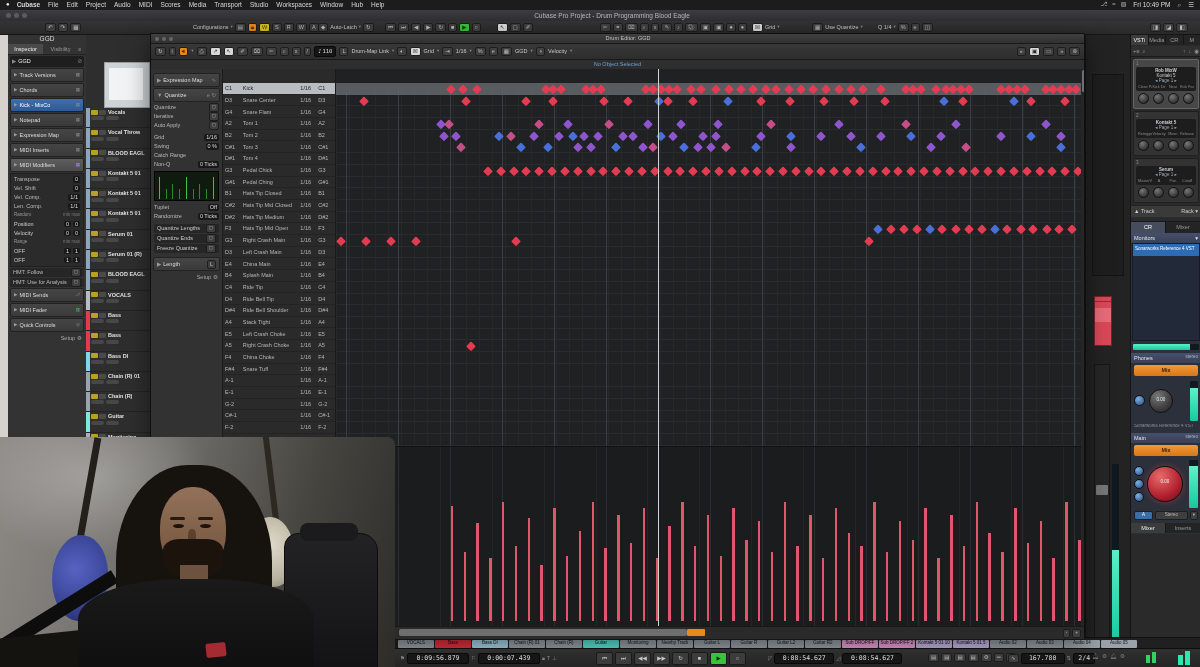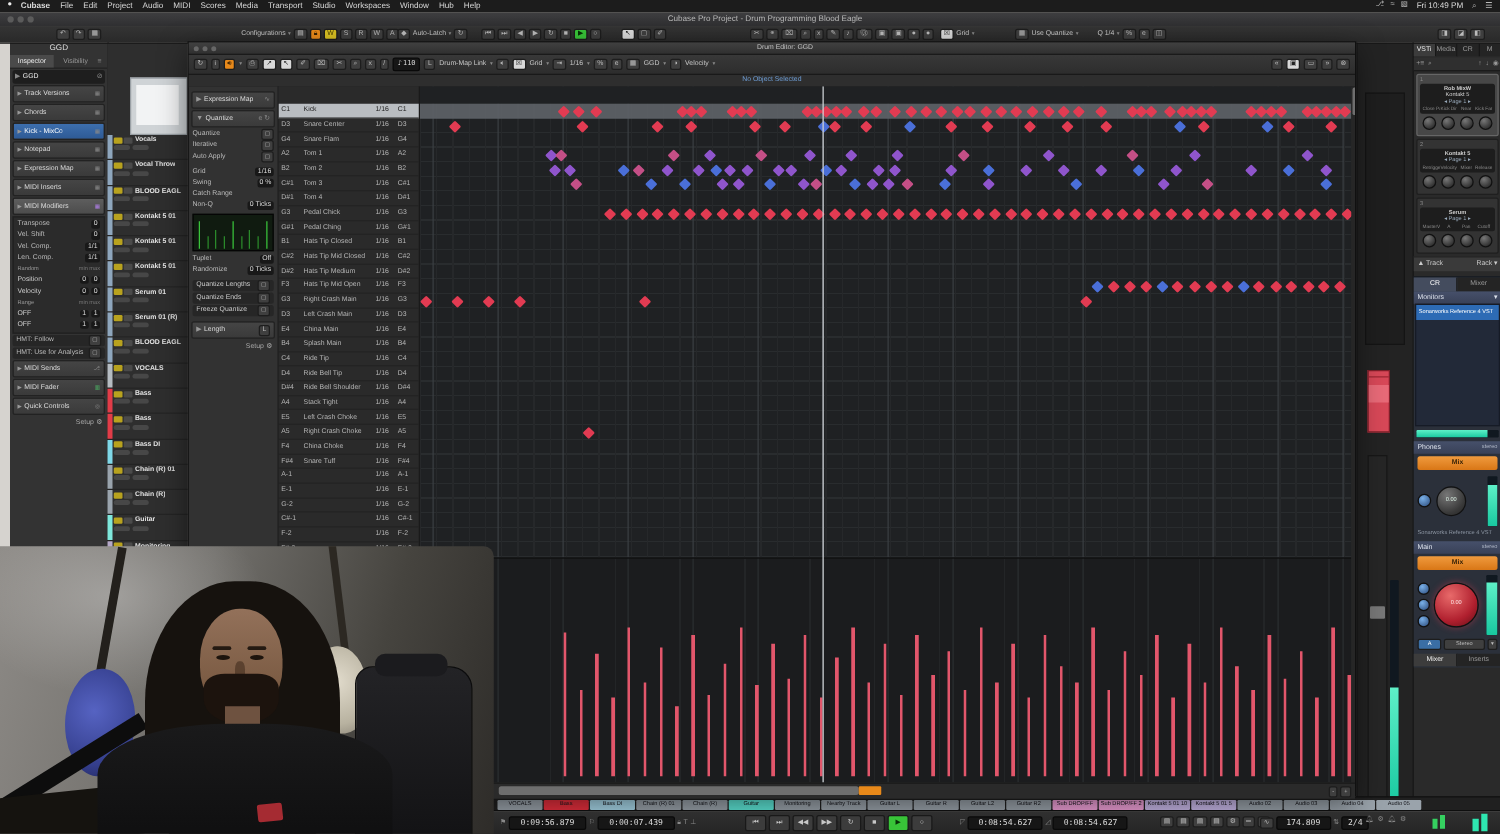--- a/index.html
+++ b/index.html
@@ -1468,21 +1468,21 @@
     <span class="btn t5">▤</span>
     <span class="btn t5">▤</span>
     <span class="btn t5">▤</span>
     <span class="btn t5">▤</span>
     <span class="btn t5">⚙</span>
     <span class="btn t5">═</span>
     <span class="btn t5">═</span>
   </div>
   <div class="abs seg" style="left:1008px;top:4px">
     <span class="btn t5">∿</span>
-    <span class="field t6 mono" style="width:44px">174.809</span>
+    <span class="field t6 mono" style="width:44px">167.780</span>
     <span class="t5" style="color:#888">⇅</span>
     <span class="field t6 mono" style="width:22px">2/4</span>
   </div>
   <div class="abs seg" style="left:1092px;top:4px;gap:3px">
     <span class="t5" style="color:#888">🔔︎</span>
     <span class="t5" style="color:#888">⚙</span>
     <span class="t5" style="color:#888">🔔︎</span>
     <span class="t5" style="color:#888">⚙</span>
   </div>
   <div class="abs" style="left:1146px;top:3px;display:flex;gap:2px;align-items:flex-end">

